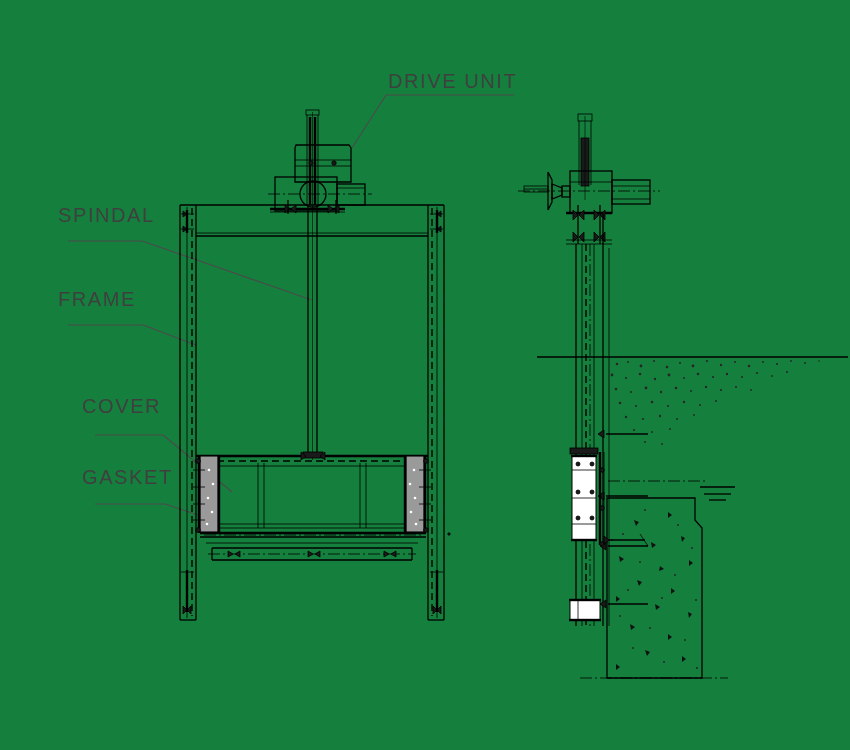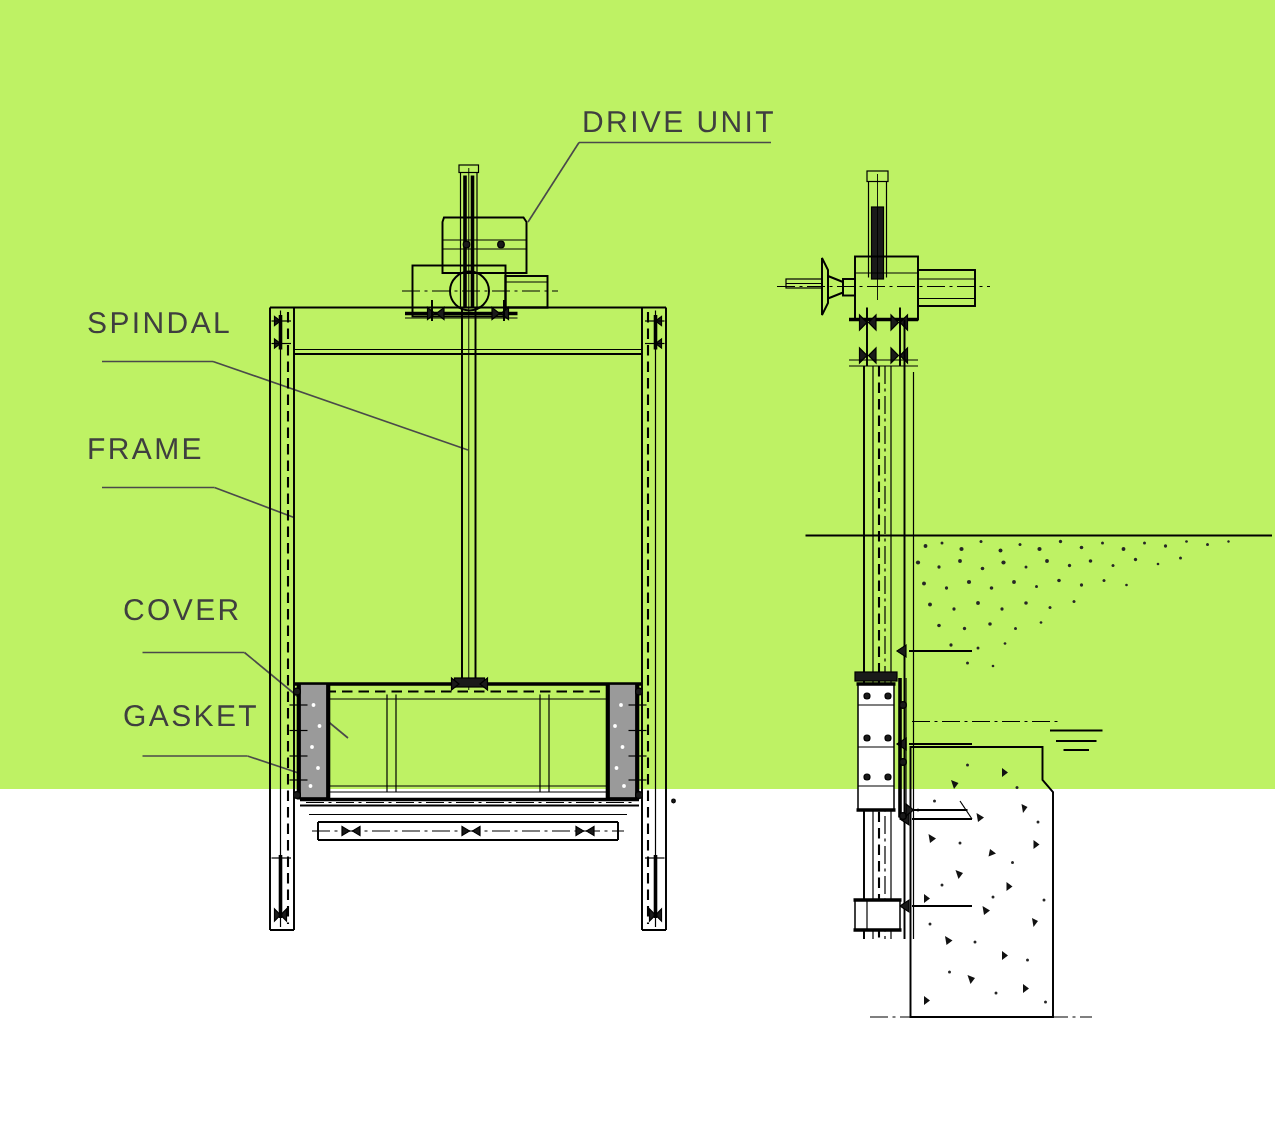--- a/index.html
+++ b/index.html
@@ -9,22 +9,22 @@
   }
   body {
     width: 850px;
     height: 750px;
     overflow: hidden;
     font-family: "Liberation Sans", sans-serif;
   }
   #drawing-root {
     position: relative;
     width: 850px;
-    height: 526px;
-    background: #bef264;
+    height: 750px;
+    background: #15803d;
   }
   svg.canvas {
     display: block;
     width: 850px;
     height: 750px;
   }
   text.cad-label {
     font-family: "Liberation Sans", sans-serif;
     font-size: 20px;
     letter-spacing: 1.6px;

